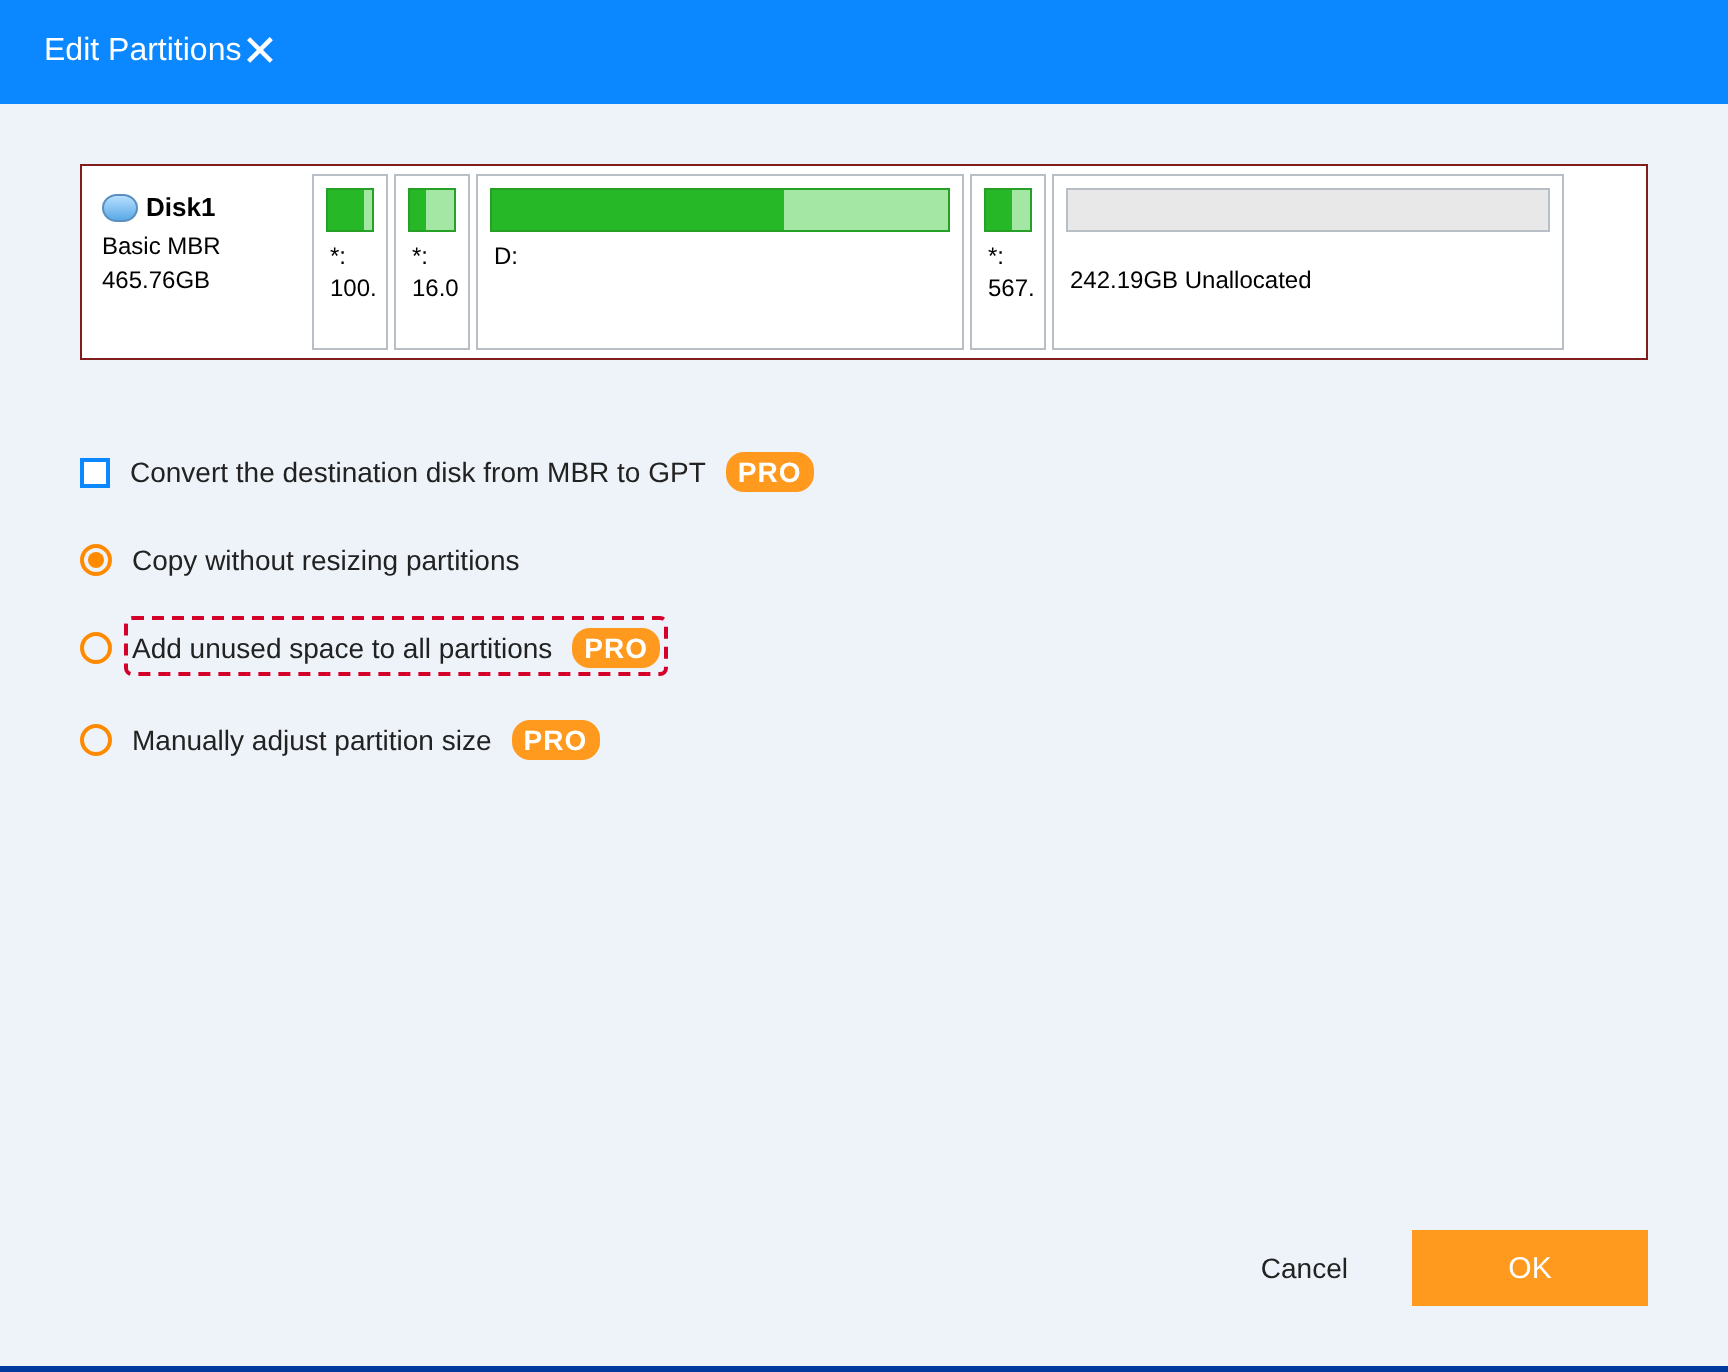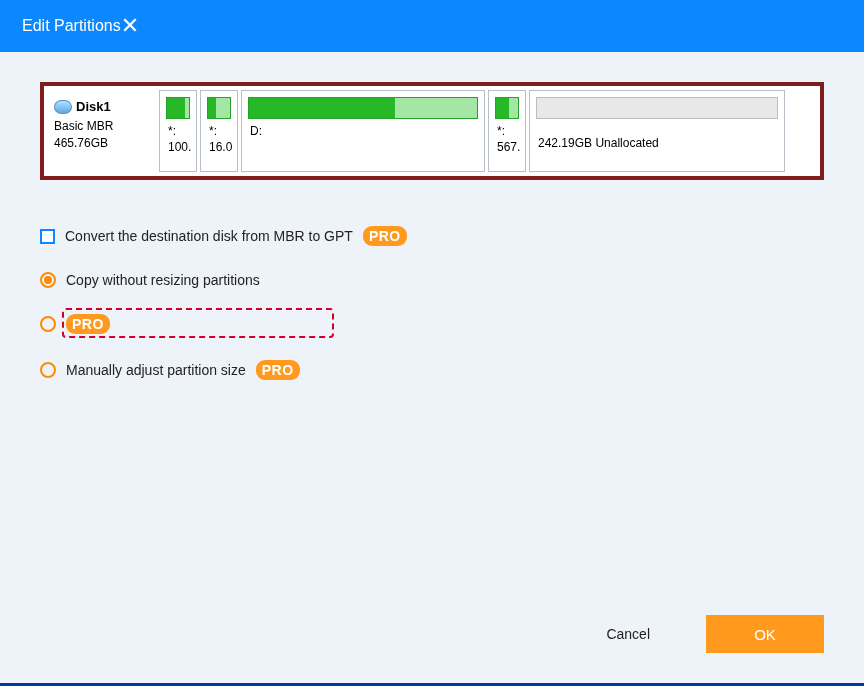--- a/index.html
+++ b/index.html
@@ -29,21 +29,21 @@
     }
     .content {
       background: #eef3f9;
       height: calc(100% - 52px);
       position: relative;
       padding-top: 30px;
     }
     .disk-panel {
       margin: 0 40px;
       background: #fff;
-      border: 4px solid #7f1d1d;
+      border: 1px solid #7f1d1d;
       padding: 4px;
       display: flex;
       gap: 3px;
       height: 98px;
     }
     .disk-info {
       width: 108px;
       padding: 8px 6px 0 6px;
       font-size: 12px;
       line-height: 1.4;
@@ -136,21 +136,21 @@
       width: 272px;
       height: 30px;
       pointer-events: none;
     }
     .footer {
       position: absolute;
       right: 40px;
       bottom: 30px;
       display: flex;
       align-items: center;
-      gap: 56px;
+      gap: 32px;
     }
     .cancel-link {
       color: #222;
       font-size: 14px;
       cursor: pointer;
     }
     .ok-btn {
       background: #ff9a1f;
       color: #fff;
       border: none;
@@ -240,20 +240,21 @@
       <span class="pro-badge">PRO</span>
     </div>
 
     <div class="opt-row">
       <span class="radio selected"></span>
       <span class="opt-label">Copy without resizing partitions</span>
     </div>
 
     <div class="opt-row">
       <span class="radio"></span>
+      <span class="opt-label">Add unused space to all partitions</span>
       <span class="pro-badge">PRO</span>
       <span class="highlight-box"></span>
     </div>
 
     <div class="opt-row">
       <span class="radio"></span>
       <span class="opt-label">Manually adjust partition size</span>
       <span class="pro-badge">PRO</span>
     </div>
 

